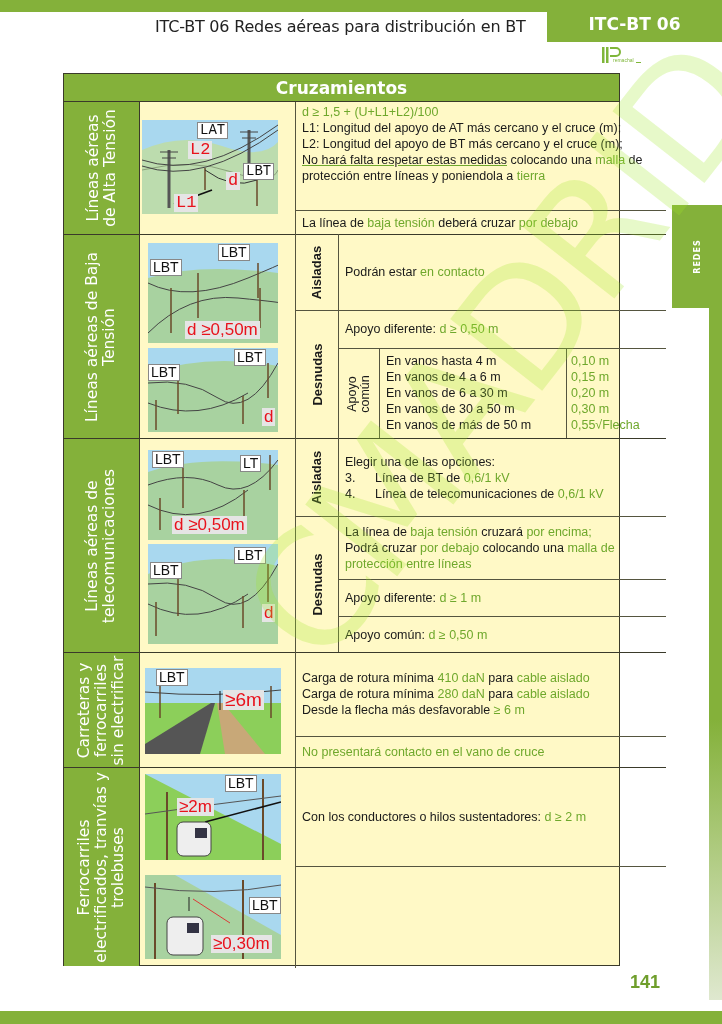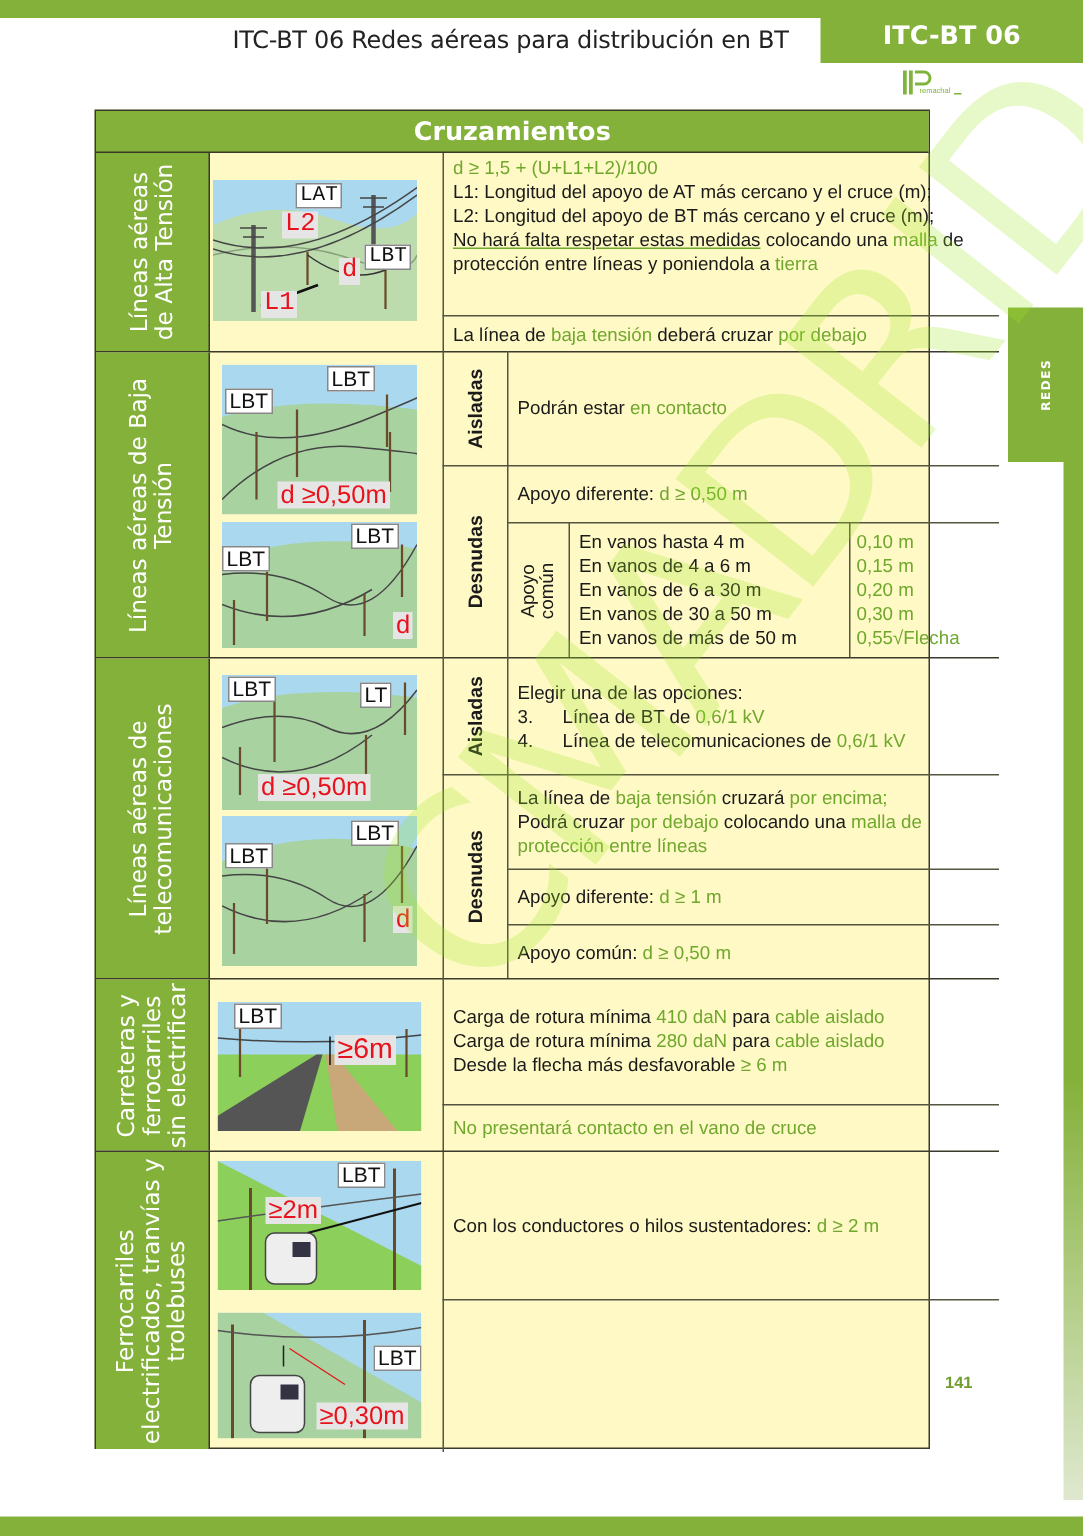--- a/index.html
+++ b/index.html
@@ -10,21 +10,21 @@
   .header-title { position: absolute; left: 155px; top: 17px; font-family: "DejaVu Sans", sans-serif; font-size: 16px; color: #222; letter-spacing: -0.2px; }
   .header-tab { position: absolute; left: 547px; top: 0; width: 175px; height: 42px; background: #84b13a; color: #fff; font-family: "DejaVu Sans", sans-serif; font-weight: bold; font-size: 17px; display: flex; align-items: center; justify-content: center; padding-top: 6px; }
   .logo { position: absolute; left: 598px; top: 45px; width: 46px; height: 22px; }
 
   .redes-tab { position: absolute; left: 672px; top: 205px; width: 50px; height: 103px; background: #84b13a; }
   .redes-label { position: absolute; left: 672px; top: 205px; width: 50px; height: 103px; display: flex; align-items: center; justify-content: center; }
   .redes-label span { transform: rotate(-90deg); color: #fff; font-family: "DejaVu Sans", sans-serif; font-size: 8px; font-weight: bold; letter-spacing: 1px; }
   .side-strip { position: absolute; left: 709px; top: 300px; width: 13px; height: 700px; background: linear-gradient(to bottom, #84b13a 0%, #84b13a 60%, #dfe8cf 100%); }
 
   .bottombar { position: absolute; left: 0; top: 1011px; width: 722px; height: 13px; background: #84b13a; }
-  .page-number { position: absolute; left: 630px; top: 916px; font-size: 11px; font-weight: bold; color: #6f9e2c; }
+  .page-number { position: absolute; left: 630px; top: 972px; font-size: 18px; font-weight: bold; color: #6f9e2c; }
 
   
   .tbl { position: absolute; left: 63px; top: 73px; width: 557px; height: 893px; border: 1.5px solid #3a3a2a; background: #fff9c6; }
   .hdr { position: absolute; left: 0; top: 0; width: 100%; height: 28px; background: #84b13a; border-bottom: 1.5px solid #3a3a2a; color: #fff; font-family: "DejaVu Sans", sans-serif; font-size: 17px; font-weight: bold; display: flex; align-items: center; justify-content: center; }
   .rowhead { position: absolute; left: 0; width: 76px; background: #84b13a; border-right: 1.5px solid #3a3a2a; display: flex; align-items: center; justify-content: center; overflow: hidden; }
   .rowhead .rot { transform: rotate(-90deg); white-space: nowrap; color: #fff; font-family: "DejaVu Sans", sans-serif; font-size: 15.5px; line-height: 17px; text-align: center; }
   .hline { position: absolute; height: 0; border-top: 1.5px solid #55553f; }
   .vline { position: absolute; width: 0; border-left: 1.5px solid #55553f; }
   .imgcell { position: absolute; overflow: hidden; }
   .txt { position: absolute; font-size: 12.5px; line-height: 16px; color: #1a1a1a; }

